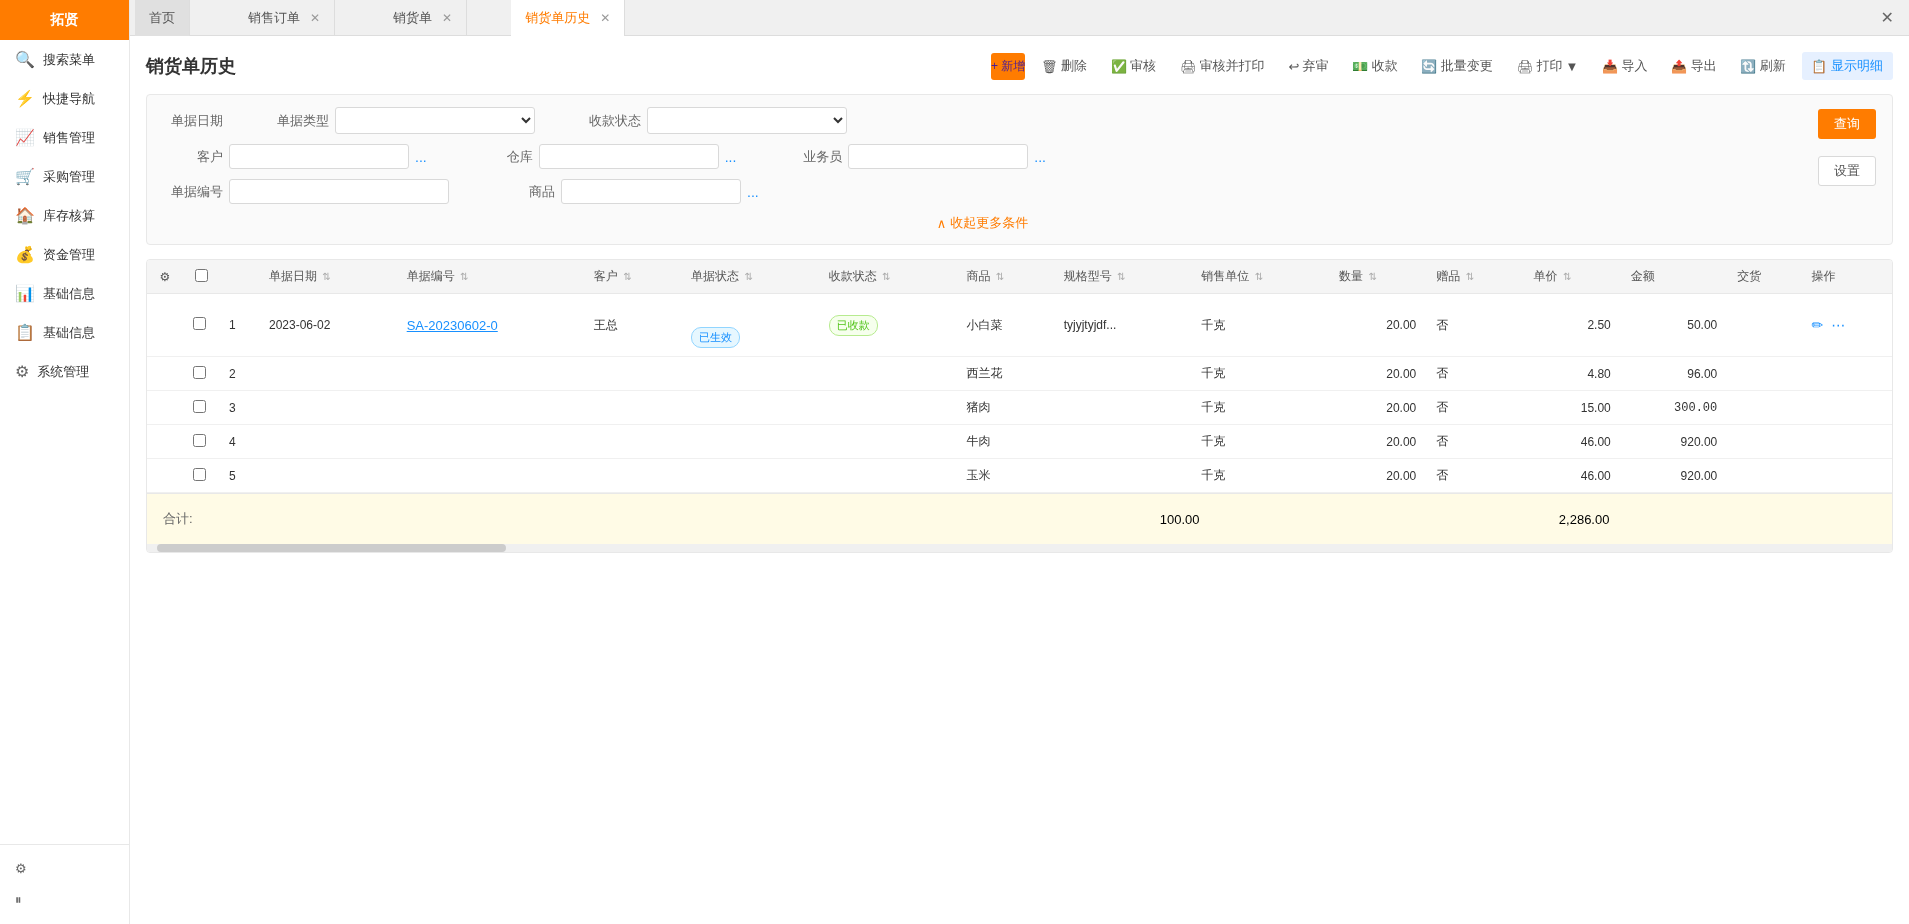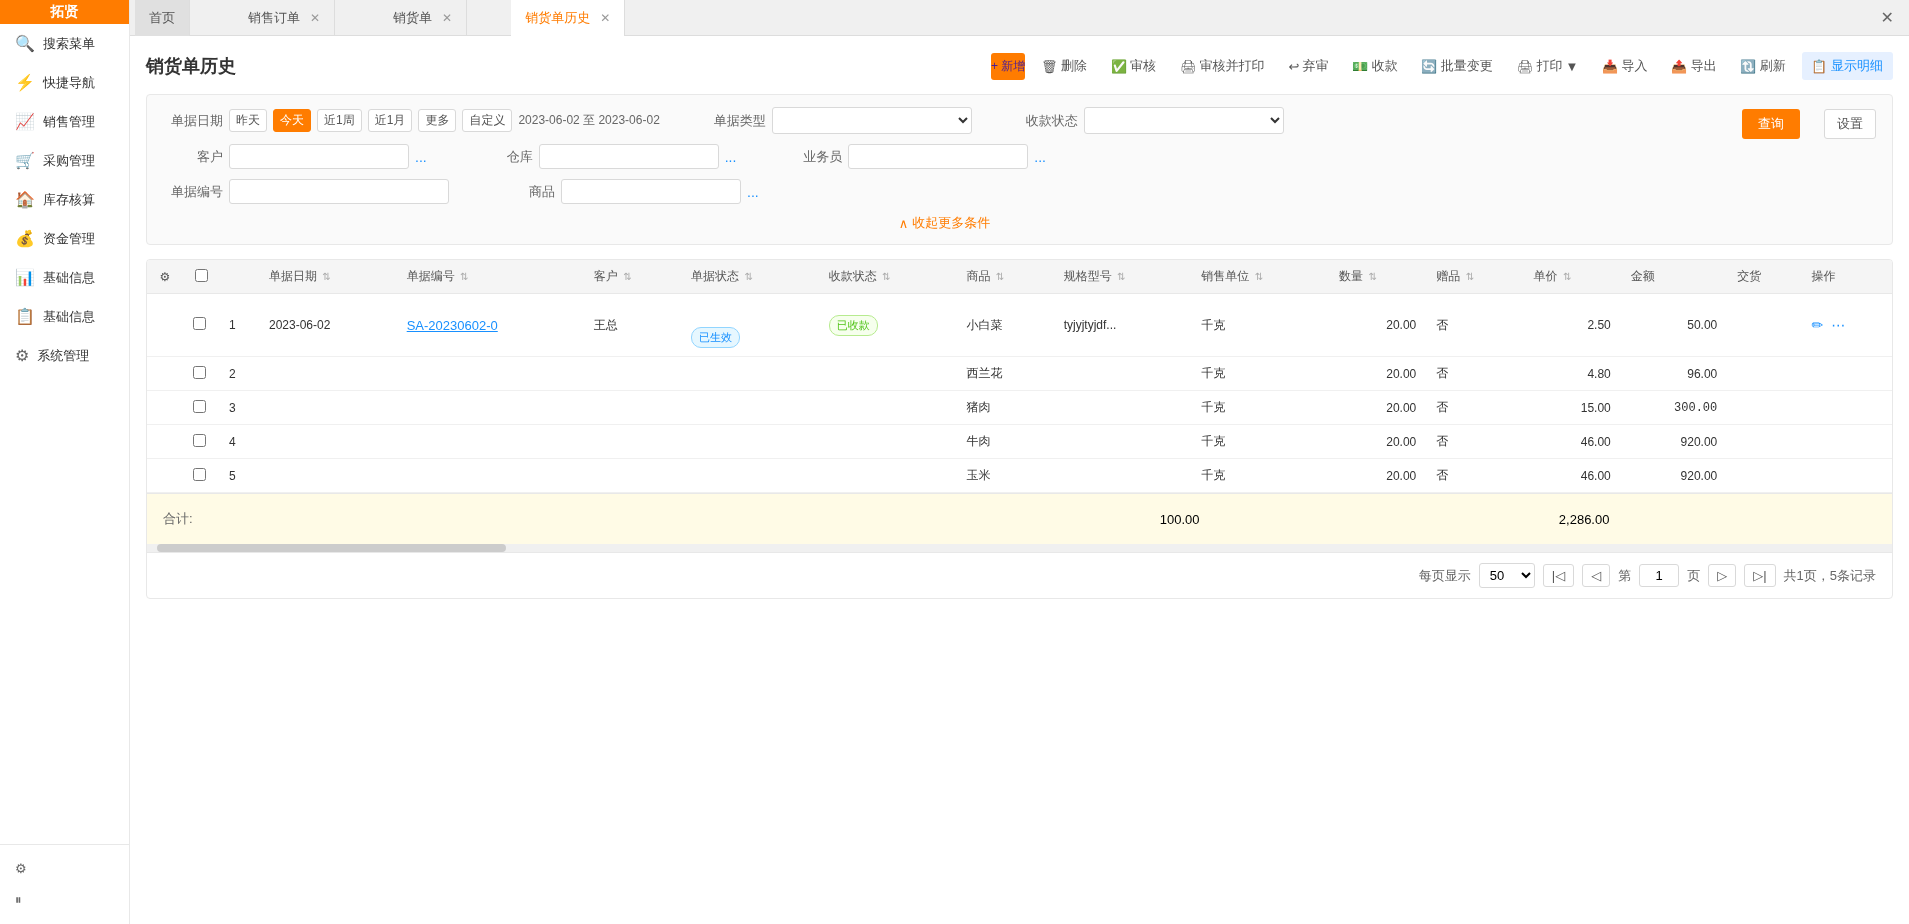--- a/index.html
+++ b/index.html
@@ -10,21 +10,21 @@
       width: 130px;
       background: #fff;
       border-right: 1px solid #e8e8e8;
       display: flex;
       flex-direction: column;
       height: 100%;
       flex-shrink: 0;
     }
     .sidebar-top {
       background: #ff7c00;
-      height: 24px;
+      height: 40px;
       display: flex;
       align-items: center;
       justify-content: center;
       color: white;
       font-size: 14px;
       font-weight: bold;
     }
     .sidebar-item {
       display: flex;
       align-items: center;
@@ -333,22 +333,22 @@
     }
 
     .filter-query-area {
       display: flex;
       align-items: flex-start;
       justify-content: space-between;
     }
     .filter-fields { flex: 1; }
     .filter-actions {
       display: flex;
-      flex-direction: row;
-      gap: 24px;
+      flex-direction: column;
+      gap: 17px;
       margin-left: 16px;
       padding-top: 2px;
     }
   </style>
 </head>
 <body>
 
 <div class="sidebar">
   <div class="sidebar-top">拓贤</div>
   <div class="sidebar-item">
@@ -473,29 +473,20 @@
       </div>
     </div>
 
     <div class="filter-area">
       <div class="filter-query-area">
         <div class="filter-fields">
 
           <div class="filter-row">
             <div class="filter-item">
               <span class="filter-label">单据日期</span>
-              <div class="date-shortcuts">
-                <button class="date-btn">昨天</button>
-                <button class="date-btn active">今天</button>
-                <button class="date-btn">近1周</button>
-                <button class="date-btn">近1月</button>
-                <button class="date-btn">更多</button>
-                <button class="date-btn">自定义</button>
-                <span class="date-range">2023-06-02 至 2023-06-02</span>
-              </div>
             </div>
             <div class="filter-item" style="margin-left:30px;">
               <span class="filter-label">单据类型</span>
               <select class="filter-select">
                 <option></option>
               </select>
             </div>
             <div class="filter-item" style="margin-left:30px;">
               <span class="filter-label">收款状态</span>
               <select class="filter-select">
@@ -689,27 +680,15 @@
           <span style="flex:1;text-align:right;padding-right:20px;" class="summary-cell">2,286.00</span>
           <span style="flex:1;"></span>
           <span style="flex:1;"></span>
         </div>
       </div>
 
       <div class="scrollbar-area">
         <div class="scrollbar-thumb"></div>
       </div>
 
-      <div class="pagination">
-        <span class="pagination-label">每页显示</span>
-        <select class="page-size-select"><option selected="">50</option><option>100</option><option>200</option></select>
-        <button class="page-nav-btn">|◁</button>
-        <button class="page-nav-btn">◁</button>
-        <span class="pagination-label">第</span>
-        <input class="page-input" type="text" value="1" style="">
-        <span class="pagination-label">页</span>
-        <button class="page-nav-btn">▷</button>
-        <button class="page-nav-btn">▷|</button>
-        <span class="page-info">共1页，5条记录</span>
-      </div>
     </div>
   </div>
 </div>
 
 </body></html>

